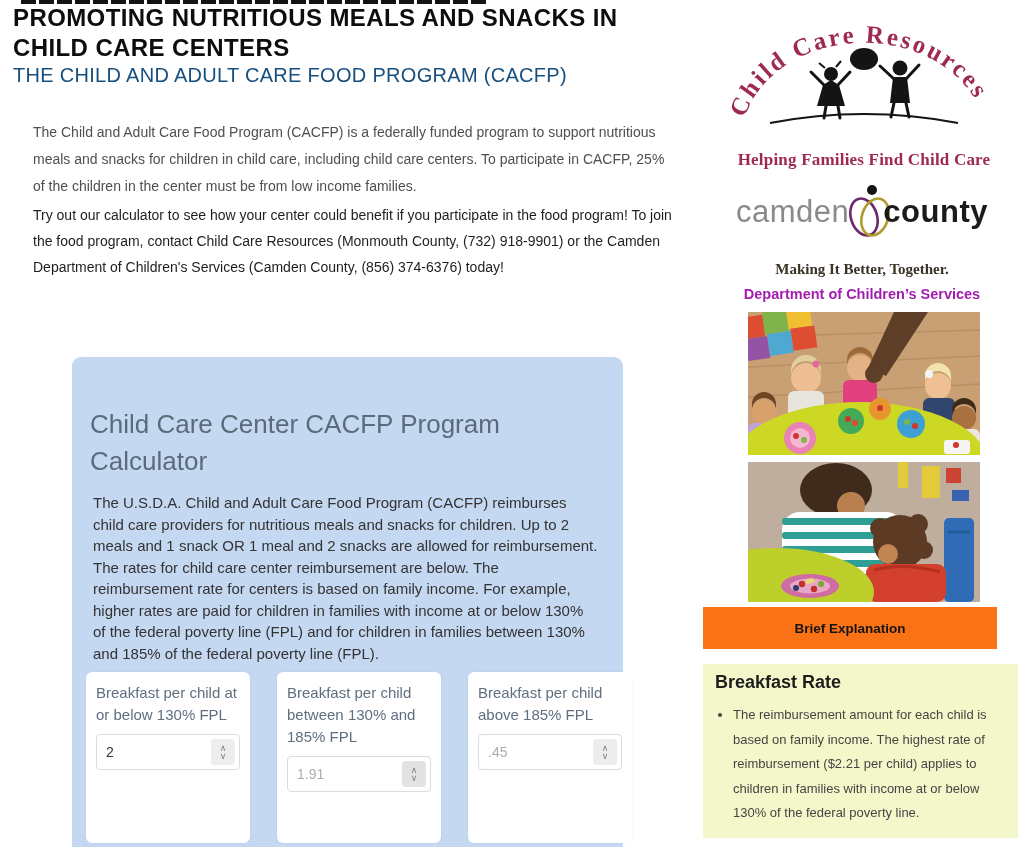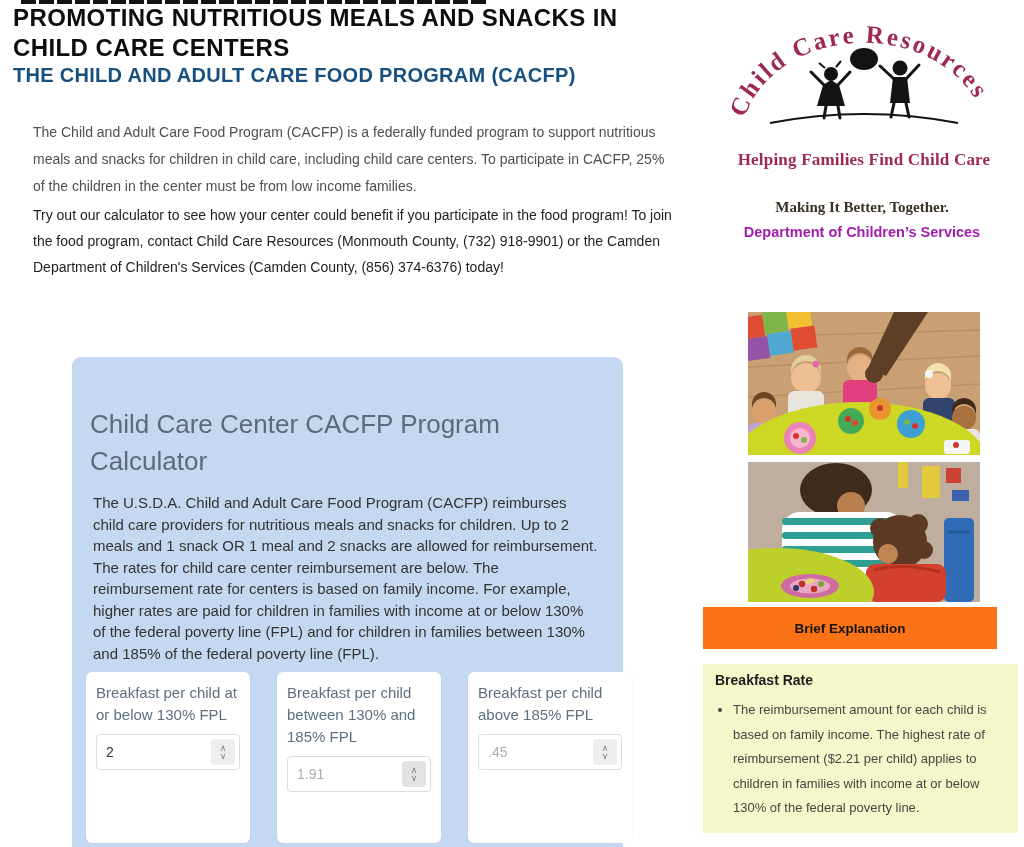--- a/index.html
+++ b/index.html
@@ -7,21 +7,21 @@
           font-family:"Liberation Sans",sans-serif;-webkit-font-smoothing:antialiased;}
 
   
   .cutoff-strip{position:absolute;left:21px;top:0;width:466px;height:4px;
     background:repeating-linear-gradient(90deg,#131313 0 15px,transparent 15px 18px);}
 
   
   .h-black{position:absolute;left:13px;top:3px;width:668px;margin:0;
     font-size:24px;line-height:30px;font-weight:bold;letter-spacing:.4px;color:#0d0d0d;}
   .h-blue{position:absolute;left:13px;top:62px;width:668px;margin:0;
-    font-size:20px;line-height:26px;font-weight:bold;letter-spacing:.3px;color:#17507f;}
+    font-size:20px;line-height:26px;font-weight:normal;letter-spacing:.3px;color:#17507f;}
 
   
   .p-intro{position:absolute;left:33px;top:119px;width:632px;margin:0;
     font-size:14px;line-height:27px;color:#4f4f4f;}
   .p-cta{position:absolute;left:33px;top:202px;width:640px;margin:0;
     font-size:14px;line-height:26px;color:#1e1e1e;font-weight:normal;}
 
   
   .calc-panel{position:absolute;left:72px;top:357px;width:551px;height:500px;
     background:#c5d8f1;border-radius:9px;}
@@ -63,21 +63,21 @@
   
   .photo{position:absolute;left:748px;width:232px;overflow:hidden;}
   .photo-1{top:312px;height:143px;}
   .photo-2{top:462px;height:140px;}
 
   
   .brief-bar{position:absolute;left:703px;top:607px;width:294px;height:42px;background:#f97316;
     display:flex;align-items:center;justify-content:center;font-size:13.5px;font-weight:bold;color:#141414;}
   .yellow-box{position:absolute;left:703px;top:664px;width:315px;background:#f4f7ca;
     box-sizing:border-box;padding:8px 4px 12px 12px;}
-  .yb-heading{margin:0;font-size:14px;font-weight:bold;color:#1d1d1d;}
+  .yb-heading{margin:0;font-size:18px;font-weight:bold;color:#1d1d1d;}
   .yb-list{margin:10px 0 0 0;padding-left:18px;}
   .yb-list li{font-size:13px;line-height:24.5px;color:#454545;}
 </style>
 </head>
 <body>
 
 <div class="screen">
 
   <div class="cutoff-strip"></div>
 
@@ -155,20 +155,29 @@
       <line x1="178" y1="69" x2="191" y2="55" stroke="#141414" stroke-width="3" stroke-linecap="round"></line>
       <line x1="166" y1="93" x2="163" y2="107" stroke="#141414" stroke-width="3" stroke-linecap="round"></line>
       <line x1="178" y1="93" x2="181" y2="107" stroke="#141414" stroke-width="3" stroke-linecap="round"></line>
 
       <path d="M 42 113 Q 136 95 230 113" stroke="#141414" stroke-width="2" fill="none"></path>
     </svg>
     <div class="ccr-tagline">Helping Families Find Child Care</div>
   </div>
 
   <div class="camden-logo">
+    <div class="camden-row">
+      <span class="camden-word1">camden</span>
+      <svg class="camden-swoosh" width="46" height="60" viewBox="0 0 46 60">
+        <circle cx="25" cy="8" r="5" fill="#141414"></circle>
+        <ellipse cx="17" cy="35" rx="13" ry="19" fill="none" stroke="#6b2a6b" stroke-width="2.6" transform="rotate(-18 17 35)"></ellipse>
+        <ellipse cx="28" cy="35" rx="13" ry="19" fill="none" stroke="#b09c2c" stroke-width="2.6" transform="rotate(18 28 35)"></ellipse>
+      </svg>
+      <span class="camden-word2">county</span>
+    </div>
     <div class="camden-tagline">Making It Better, Together.</div>
     <div class="camden-dept">Department of Children’s Services</div>
   </div>
 
   <div class="photo photo-1">
     <svg width="232" height="143" viewBox="0 0 232 143">
       <rect width="232" height="143" fill="#c99f74"></rect>
       <g stroke="#b98f63" stroke-width="1.5">
         <line x1="0" y1="25" x2="232" y2="18"></line>
         <line x1="0" y1="55" x2="232" y2="44"></line>

